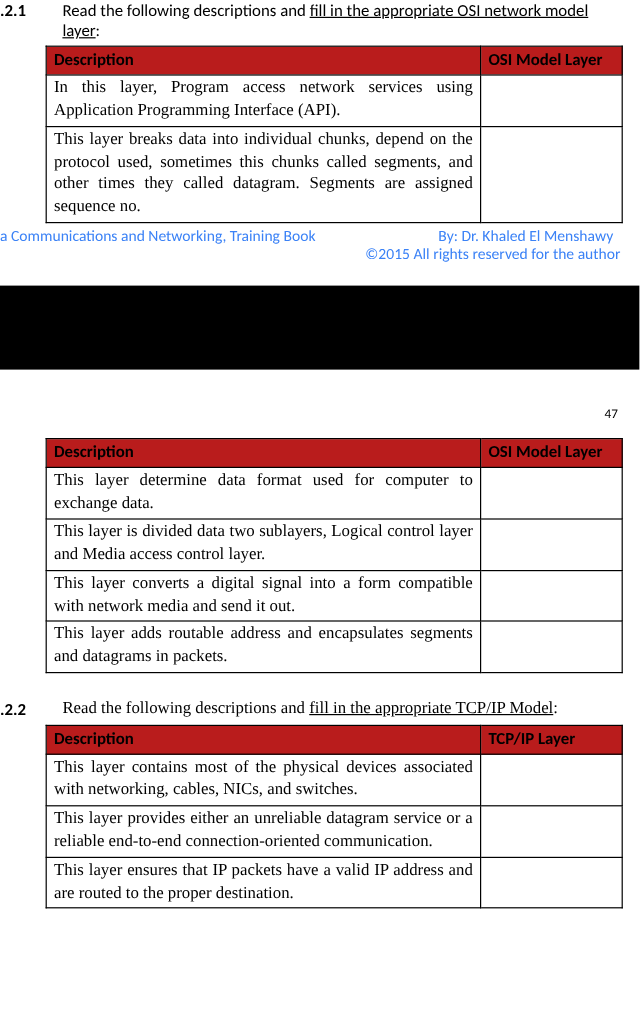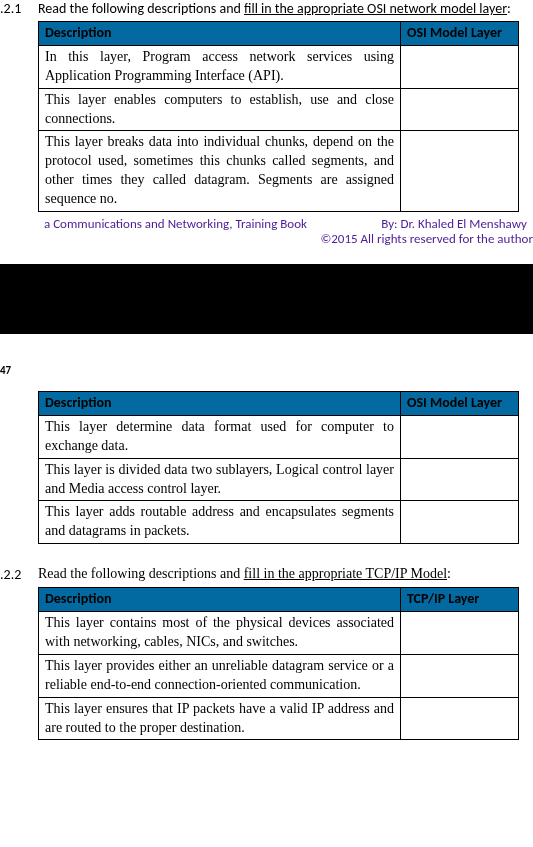--- a/index.html
+++ b/index.html
@@ -10,23 +10,23 @@
     color: #000;
     background: #fff;
     width: 533px;
   }
   .section-heading {
     display: flex;
     align-items: flex-start;
     margin: 0 10px 4px 0;
   }
   .sec-num {
-    width: 38px;
+    width: 52px;
     flex: 0 0 auto;
-    font-weight: 400;
+    font-weight: 700;
     padding-left: 0;
   }
   .sec-text {
     flex: 1 1 auto;
   }
   .underline { text-decoration: underline; }
   .tbl {
     border-collapse: collapse;
     margin: 0 0 4px 38px;
     width: 480px;
@@ -35,47 +35,47 @@
   .tbl th, .tbl td {
     border: 1px solid #000;
     padding: 2px 6px;
     vertical-align: top;
     font-size: 14px;
     line-height: 1.35;
   }
   .tbl th {
     text-align: left;
     font-weight: 700;
-    background: #0369a1;
+    background: #b91c1c;
   }
   .col-desc { width: 362px; }
   .col-layer { width: 118px; }
   .justify { text-align: justify; font-family: Liberation Serif, serif; }
   .footer-block {
-    margin: 4px 0 0 0;
-    color: #4c1d95;
+    margin: 4px 16px 0 0;
+    color: #3b82f6;
     font-size: 13px;
-    padding-left: 44px;
   }
   .footer-line1 {
     display: flex;
     justify-content: space-between;
     padding: 0 6px 0 0;
   }
   .footer-line2 { text-align: right; }
   .black-bar {
     background: #000;
     height: 70px;
     width: 100%;
     margin: 18px 0 30px 0;
   }
   .page-num {
-    font-weight: 700;
+    text-align: right;
+    font-weight: 400;
     font-size: 11px;
-    padding-right: 3px;
+    padding-right: 18px;
     margin-bottom: 14px;
   }
   .gap { height: 18px; }
 </style>
 </head>
 <body>
 
 <div class="section-heading">
   <div class="sec-num">.2.1</div>
   <div class="sec-text">
@@ -88,24 +88,20 @@
       <col class="col-desc">
       <col class="col-layer">
     </colgroup>
   <tbody>
       <tr>
     <th>Description</th>
     <th>OSI Model Layer</th>
   </tr>
   <tr>
     <td class="justify">In this layer, Program access network services using Application Programming Interface (API).</td>
-    <td></td>
-  </tr>
-  <tr>
-    <td class="justify">This layer enables computers to establish, use and close connections.</td>
     <td></td>
   </tr>
   <tr>
     <td class="justify">This layer breaks data into individual chunks, depend on the protocol used, sometimes this chunks called segments, and other times they called datagram. Segments are assigned sequence no.</td>
     <td></td>
   </tr>
 </tbody>
   </table>
 
 <div class="footer-block">
@@ -129,20 +125,24 @@
       <tr>
     <th>Description</th>
     <th>OSI Model Layer</th>
   </tr>
   <tr>
     <td class="justify">This layer determine data format used for computer to exchange data.</td>
     <td></td>
   </tr>
   <tr>
     <td class="justify">This layer is divided data two sublayers, Logical control layer and Media access control layer.</td>
+    <td></td>
+  </tr>
+  <tr>
+    <td class="justify">This layer converts a digital signal into a form compatible with network media and send it out.</td>
     <td></td>
   </tr>
   <tr>
     <td class="justify">This layer adds routable address and encapsulates segments and datagrams in packets.</td>
     <td></td>
   </tr>
 </tbody>
   </table>
 
 <div class="gap"></div>

